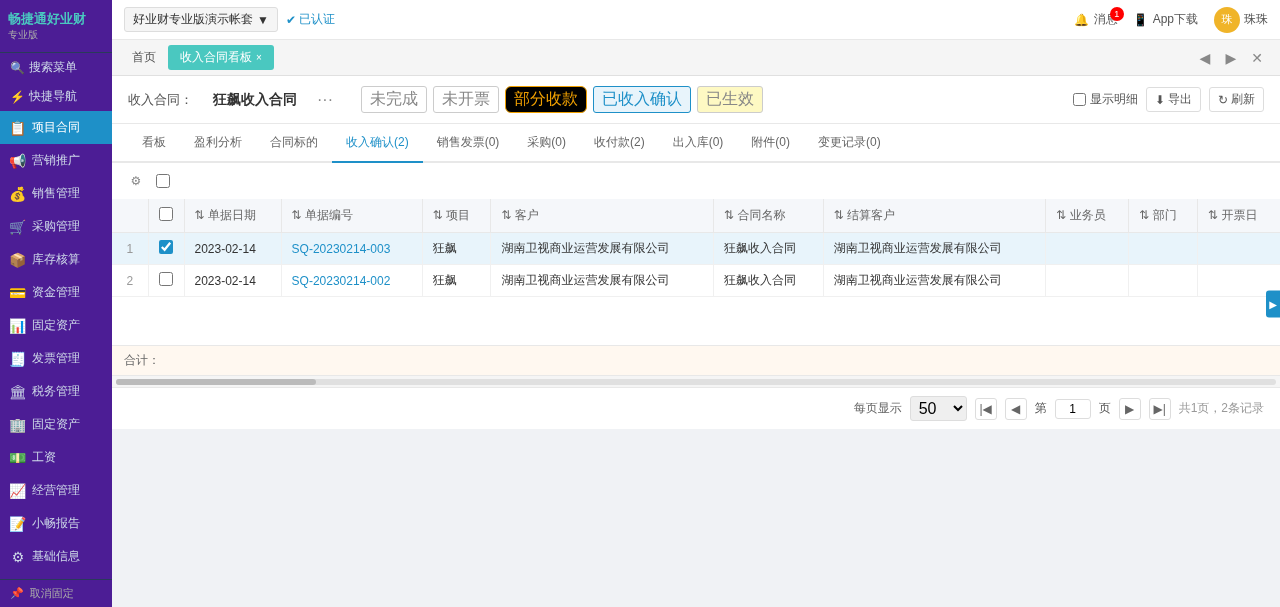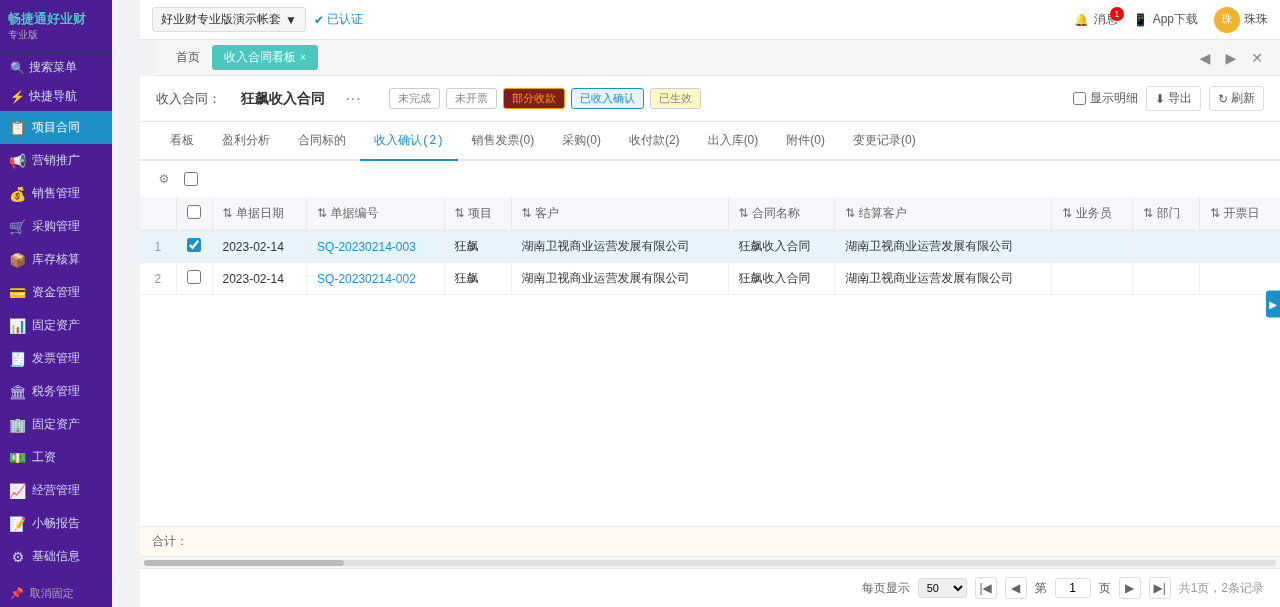--- a/index.html
+++ b/index.html
@@ -11,59 +11,59 @@
     .sidebar-logo-text { color: #4ac8c0; font-size: 13px; font-weight: bold; }
     .sidebar-logo-sub { color: #aaa; font-size: 10px; }
     .sidebar-search { display: flex; align-items: center; padding: 6px 10px; cursor: pointer; font-size: 12px; color: #cdd8e8; }
     .sidebar-nav { display: flex; align-items: center; padding: 6px 10px; cursor: pointer; font-size: 12px; color: #cdd8e8; }
     .sidebar-item { display: flex; align-items: center; padding: 8px 10px; cursor: pointer; font-size: 12px; color: #cdd8e8; gap: 6px; }
     .sidebar-item.active { background: #1e90c8; color: #fff; }
     .sidebar-item .icon { width: 16px; height: 16px; display: flex; align-items: center; justify-content: center; font-size: 14px; }
     .sidebar-bottom { margin-top: auto; border-top: 1px solid #2a3a5a; padding: 6px 10px; display: flex; align-items: center; gap: 6px; color: #aaa; font-size: 11px; cursor: pointer; }
 
     
-    .main { flex: 1; display: flex; flex-direction: column; height: 607px; overflow: hidden; padding-left: 28px; }
+    .main { flex: 1; display: flex; flex-direction: column; height: 429px; overflow: hidden; }
 
     
     .topbar { height: 40px; background: #fff; display: flex; align-items: center; padding: 0 12px; border-bottom: 1px solid #e8e8e8; gap: 8px; }
     .topbar-dropdown { display: flex; align-items: center; gap: 4px; font-size: 12px; color: #333; background: #f5f5f5; border: 1px solid #ddd; border-radius: 3px; padding: 3px 8px; cursor: pointer; }
     .topbar-certified { display: flex; align-items: center; gap: 3px; color: #1e90c8; font-size: 12px; }
     .topbar-right { margin-left: auto; display: flex; align-items: center; gap: 16px; }
     .topbar-action { display: flex; align-items: center; gap: 4px; font-size: 12px; color: #555; cursor: pointer; }
     .notification-icon { position: relative; }
     .notif-badge { position: absolute; top: -4px; right: -6px; background: #f00; color: #fff; border-radius: 50%; width: 14px; height: 14px; font-size: 9px; display: flex; align-items: center; justify-content: center; }
     .avatar { width: 26px; height: 26px; border-radius: 50%; background: #f0b429; display: flex; align-items: center; justify-content: center; color: #fff; font-size: 11px; }
 
     
-    .tabbar { height: 36px; background: #f5f5f5; display: flex; align-items: center; padding: 0 12px; gap: 4px; border-bottom: 1px solid #e0e0e0; margin-left: 16px; }
+    .tabbar { height: 36px; background: #f5f5f5; display: flex; align-items: center; padding: 0 12px; gap: 4px; border-bottom: 1px solid #e0e0e0; }
     .tab-home { font-size: 12px; color: #555; cursor: pointer; padding: 4px 8px; }
     .tab-active { background: #4ac8c0; color: #fff; border-radius: 3px; padding: 4px 12px; font-size: 12px; cursor: pointer; display: flex; align-items: center; gap: 4px; }
     .tab-close { font-size: 10px; cursor: pointer; }
 
     
     .content { flex: 1; background: #f0f2f5; overflow: hidden; display: flex; flex-direction: column; }
 
     
     .contract-header { background: #fff; padding: 10px 16px; display: flex; align-items: center; gap: 20px; border-bottom: 1px solid #e8e8e8; }
     .contract-actions { display: flex; align-items: center; gap: 6px; margin-left: 8px; }
     .btn-dots { font-size: 16px; color: #888; cursor: pointer; }
-    .status-btn { padding: 2px 8px; border-radius: 3px; font-size: 11px; cursor: pointer; border: 1px solid; }
+    .status-btn { padding: 2px 8px; border-radius: 3px; font-size: 16px; cursor: pointer; border: 1px solid; }
     .status-incomplete { border-color: #ccc; color: #888; background: #fff; }
     .status-uninvoiced { border-color: #ccc; color: #888; background: #fff; }
-    .status-partial { border-color: #f0a000; color: #f0a000; background: #7f1d1d; }
+    .status-partial { border-color: #f0a000; color: #f0a000; background: #000000; border-radius: 6px; }
     .status-confirmed { border-color: #1e90c8; color: #1e90c8; background: #e8f4fb; }
     .status-effective { border-color: #ccc; color: #888; background: #fef9c3; }
     .header-right { margin-left: auto; display: flex; align-items: center; gap: 8px; }
     .header-btn { display: flex; align-items: center; gap: 3px; font-size: 12px; color: #555; cursor: pointer; padding: 3px 8px; border: 1px solid #ddd; border-radius: 3px; background: #fff; }
     .show-detail { display: flex; align-items: center; gap: 4px; font-size: 12px; color: #555; }
 
     
     .subtabs { background: #fff; display: flex; padding: 0 16px; border-bottom: 2px solid #e8e8e8; gap: 0; }
     .subtab { padding: 10px 14px; font-size: 12px; color: #666; cursor: pointer; border-bottom: 2px solid transparent; margin-bottom: -2px; }
-    .subtab.active { color: #1e90c8; border-bottom: 2px solid #1e90c8; font-weight: 500; font-family: Liberation Mono, monospace; }
+    .subtab.active { color: #1e90c8; border-bottom: 2px solid #1e90c8; font-weight: 500; }
 
     
     .table-area { flex: 1; background: #fff; margin: 0; overflow: hidden; display: flex; flex-direction: column; }
     .table-toolbar { padding: 6px 12px; background: #fff; display: flex; align-items: center; }
     .settings-icon { width: 24px; height: 24px; display: flex; align-items: center; justify-content: center; cursor: pointer; color: #888; }
     
     table { width: 100%; border-collapse: collapse; font-size: 12px; }
     thead tr { background: #f5f7fa; }
     th { padding: 8px 10px; text-align: left; color: #666; font-weight: 500; border-bottom: 1px solid #e8e8e8; border-right: 1px solid #e8e8e8; white-space: nowrap; }
     th:last-child { border-right: none; }
@@ -80,21 +80,21 @@
     .table-footer { background: #fff8f0; padding: 6px 12px; border-top: 1px solid #e8e8e8; font-size: 12px; color: #666; }
     
     
     .scrollbar-area { height: 12px; background: #f5f5f5; border-top: 1px solid #e8e8e8; display: flex; align-items: center; padding: 0 4px; }
     .scrollbar-track { flex: 1; height: 6px; background: #e0e0e0; border-radius: 3px; position: relative; }
     .scrollbar-thumb { width: 200px; height: 6px; background: #bbb; border-radius: 3px; position: absolute; left: 0; }
 
     
     .pagination { background: #fff; padding: 8px 16px; display: flex; align-items: center; justify-content: flex-end; gap: 8px; border-top: 1px solid #e8e8e8; font-size: 12px; color: #555; }
     .page-label { color: #666; }
-    .page-select { border: 1px solid #ddd; border-radius: 3px; padding: 2px 4px; font-size: 11px; }
+    .page-select { border: 1px solid #ddd; border-radius: 3px; padding: 2px 4px; font-size: 16px; }
     .page-btn { width: 22px; height: 22px; display: flex; align-items: center; justify-content: center; border: 1px solid #ddd; border-radius: 3px; cursor: pointer; background: #fff; color: #666; font-size: 12px; }
     .page-input { width: 36px; border: 1px solid #ddd; border-radius: 3px; text-align: center; padding: 2px 4px; font-size: 12px; }
     .page-info { color: #999; }
     .nav-btn { width: 22px; height: 22px; display: flex; align-items: center; justify-content: center; cursor: pointer; color: #888; font-size: 14px; }
   </style>
 </head>
 <body>
 
 <div class="sidebar">
   <div class="sidebar-logo">

